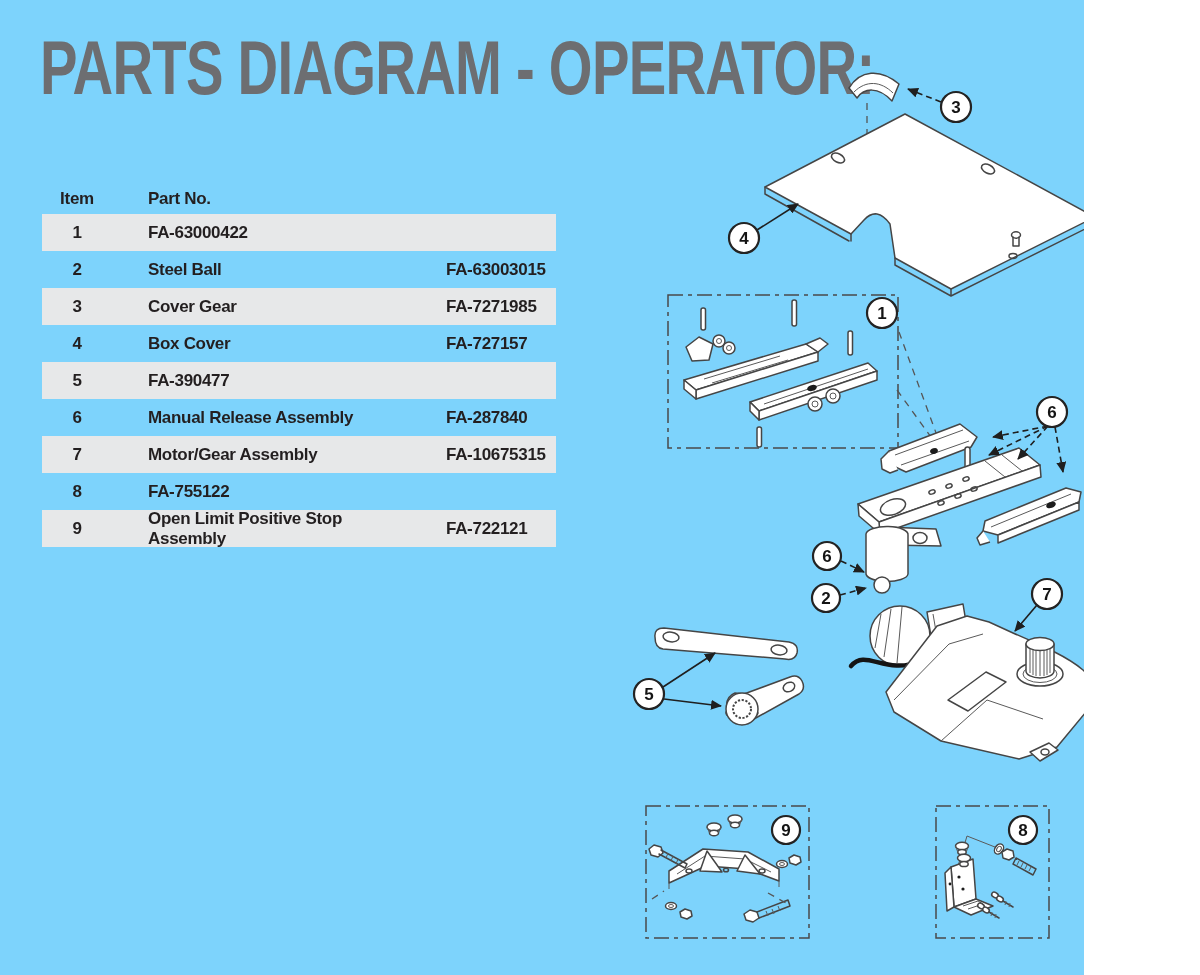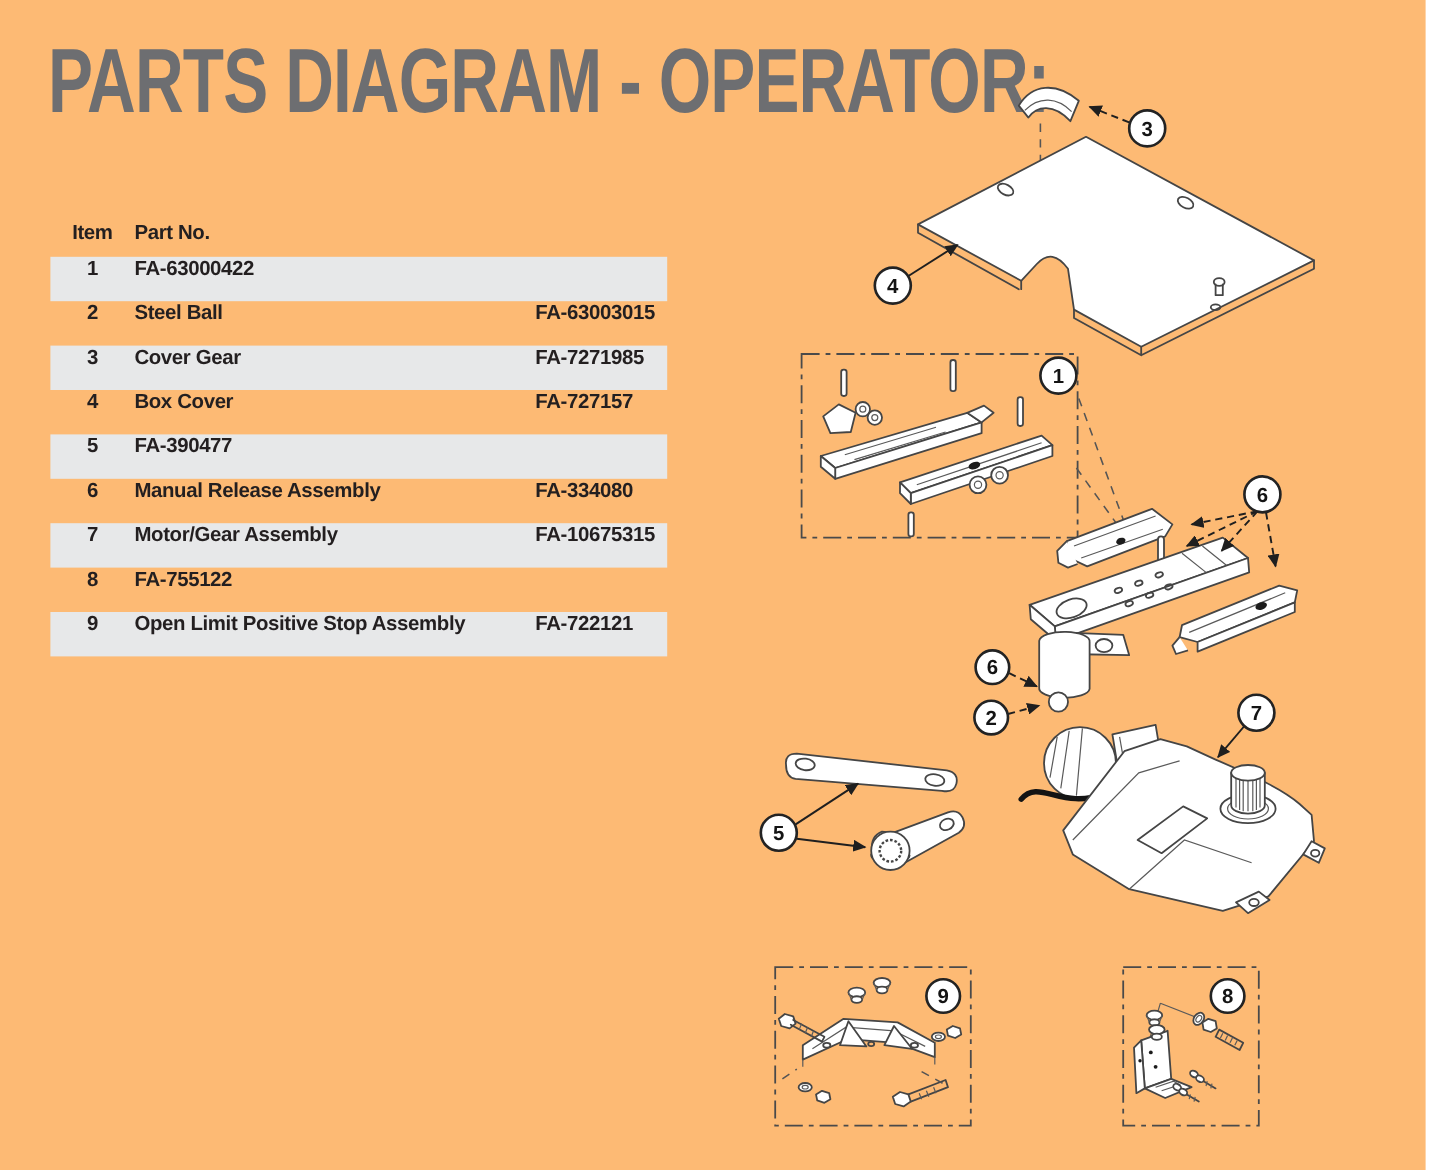--- a/index.html
+++ b/index.html
@@ -1,29 +1,29 @@
 <!DOCTYPE html>
 <html><head>
 <meta charset="utf-8">
 <style>
   * { margin:0; padding:0; box-sizing:border-box; }
   html,body { background:#ffffff; }
   .page {
-    position:relative; width:1188px; height:975px; background:#fdba74;
+    position:relative; width:1084px; height:975px; background:#7dd3fc;
     font-family:"Liberation Sans", sans-serif; overflow:hidden;
   }
   
   .title {
     position:absolute; left:40px; top:30px; white-space:nowrap;
     font-size:76px; font-weight:700; color:#6d6e71; letter-spacing:-1px;
     transform:scaleX(0.74); transform-origin:left top; line-height:1;
   }
   
   .parts-table { position:absolute; left:42px; top:184px; width:514px; color:#231f20; }
-  .trow { display:flex; align-items:flex-start; height:37px; font-size:17px; font-weight:700; letter-spacing:-0.3px; }
+  .trow { display:flex; align-items:center; height:37px; font-size:17px; font-weight:700; letter-spacing:-0.3px;gap:36px; }
   .trow.head { height:30px; }
   .trow.shade { background:#e7e8e9; }
   .c-item { width:70px; text-align:center; flex:0 0 70px; }
   .c-desc { flex:1 1 auto; text-align:left; }
   .c-part { width:110px; flex:0 0 110px; text-align:left; }
   
   .diagram { position:absolute; left:0; top:0; width:1200px; height:975px; }
   .ln  { fill:none; stroke:#454545; stroke-width:1.5; stroke-linejoin:round; stroke-linecap:round; }
   .fw  { fill:#ffffff; stroke:#454545; stroke-width:1.5; stroke-linejoin:round; }
   .thin{ fill:none; stroke:#5a5a5a; stroke-width:1; }
@@ -66,21 +66,21 @@
       <span class="c-desc">Box Cover</span>
       <span class="c-part">FA-727157</span>
     </div>
     <div class="trow shade">
       <span class="c-item">5</span>
       <span class="c-part">FA-390477</span>
     </div>
     <div class="trow">
       <span class="c-item">6</span>
       <span class="c-desc">Manual Release Assembly</span>
-      <span class="c-part">FA-334080</span>
+      <span class="c-part">FA-287840</span>
     </div>
     <div class="trow shade">
       <span class="c-item">7</span>
       <span class="c-desc">Motor/Gear Assembly</span>
       <span class="c-part">FA-10675315</span>
     </div>
     <div class="trow">
       <span class="c-item">8</span>
       <span class="c-part">FA-755122</span>
     </div>

